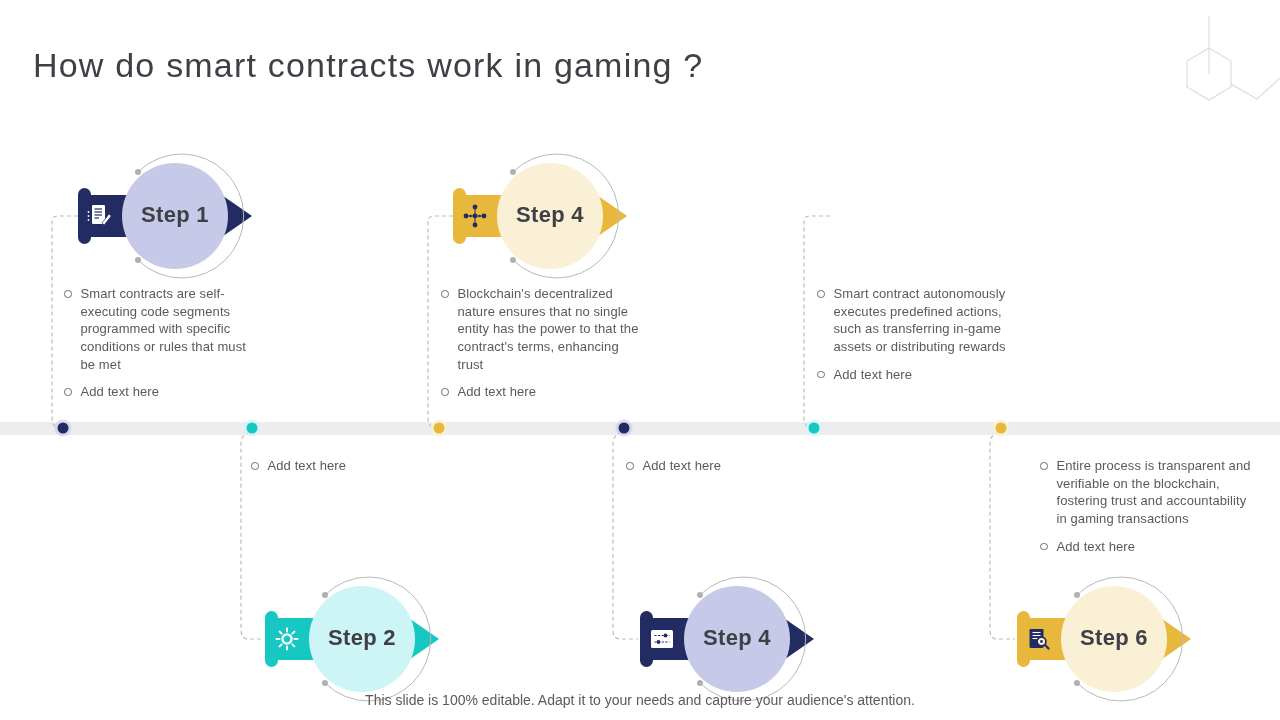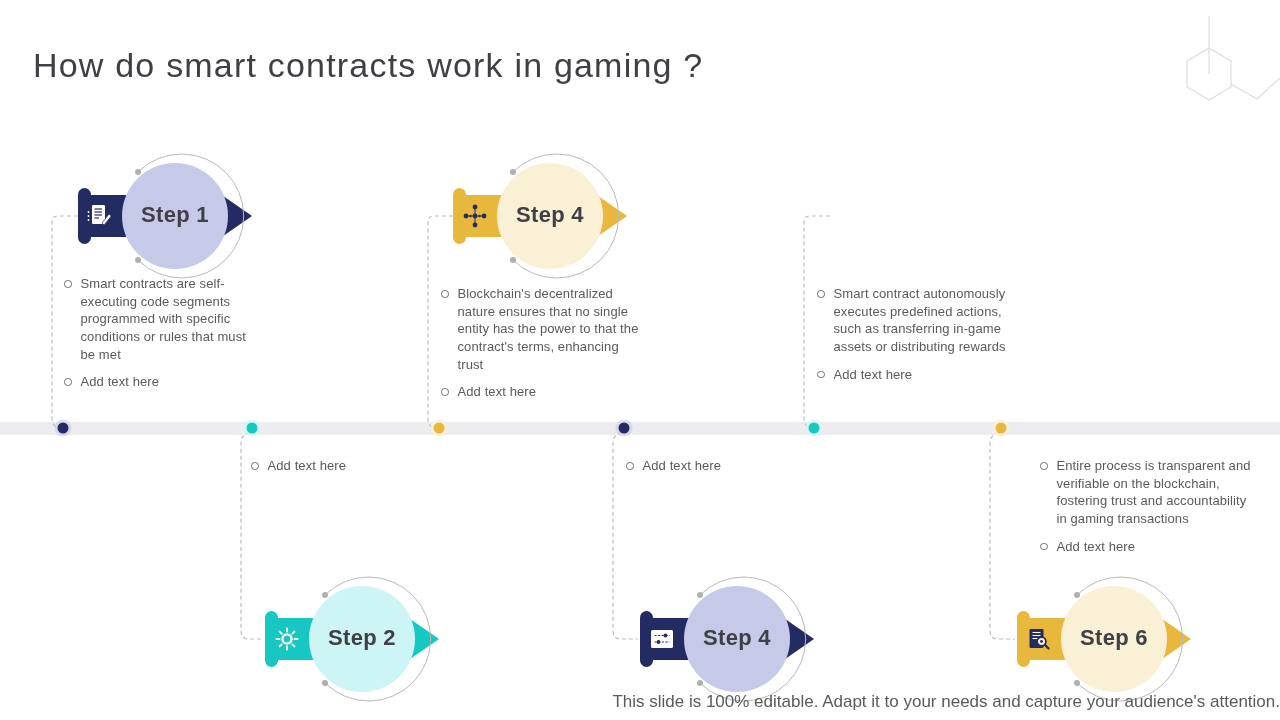--- a/index.html
+++ b/index.html
@@ -39,22 +39,22 @@
   
   .notes{position:absolute;}
   .bullet{display:flex;gap:9px;margin-bottom:10px;}
   .marker{
     flex:0 0 auto;width:5.5px;height:5.5px;border:1.2px solid #6e6e6e;
     border-radius:50%;margin-top:5px;
   }
   .btext{font-size:13px;line-height:1.36;color:var(--body-text);letter-spacing:0.1px;}
   
   #footer{
-    left:0;right:0;top:676px;text-align:right;
-    font-size:17px;color:var(--body-text);
+    left:0;right:0;top:676px;text-align:center;
+    font-size:14px;color:var(--body-text);
   }
 </style>
 </head>
 <body>
 
 <div id="slide">
 
   <svg id="decor" class="abs" width="1280" height="720" viewBox="0 0 1280 720">
     <rect x="0" y="406" width="1280" height="13" fill="var(--timeline-band)"></rect>
 
@@ -210,21 +210,21 @@
         <line x1="-6.5" y1="-3.5" x2="1.5" y2="-3.5" stroke="#fff" stroke-width="1.1"></line>
         <line x1="-6.5" y1="-0.5" x2="-0.5" y2="-0.5" stroke="#fff" stroke-width="1.1"></line>
         <circle cx="2.5" cy="2.5" r="4.4" fill="var(--gold-light)" stroke="var(--navy)" stroke-width="1.7"></circle>
         <circle cx="2.5" cy="2.5" r="1.4" fill="var(--navy)"></circle>
         <line x1="5.8" y1="5.8" x2="9.5" y2="9.5" stroke="var(--navy)" stroke-width="2.2" stroke-linecap="round"></line>
       </g>
     </svg>
     <div class="step-label">Step 6</div>
   </div>
 
-  <div class="notes" style="left:64px;top:259px;width:200px;">
+  <div class="notes" style="left:64px;top:269px;width:200px;">
     <div class="bullet">
       <span class="marker"></span>
       <span class="btext">Smart contracts are self-executing code segments programmed with specific conditions or rules that must be met</span>
     </div>
     <div class="bullet">
       <span class="marker"></span>
       <span class="btext">Add text here</span>
     </div>
   </div>
 

